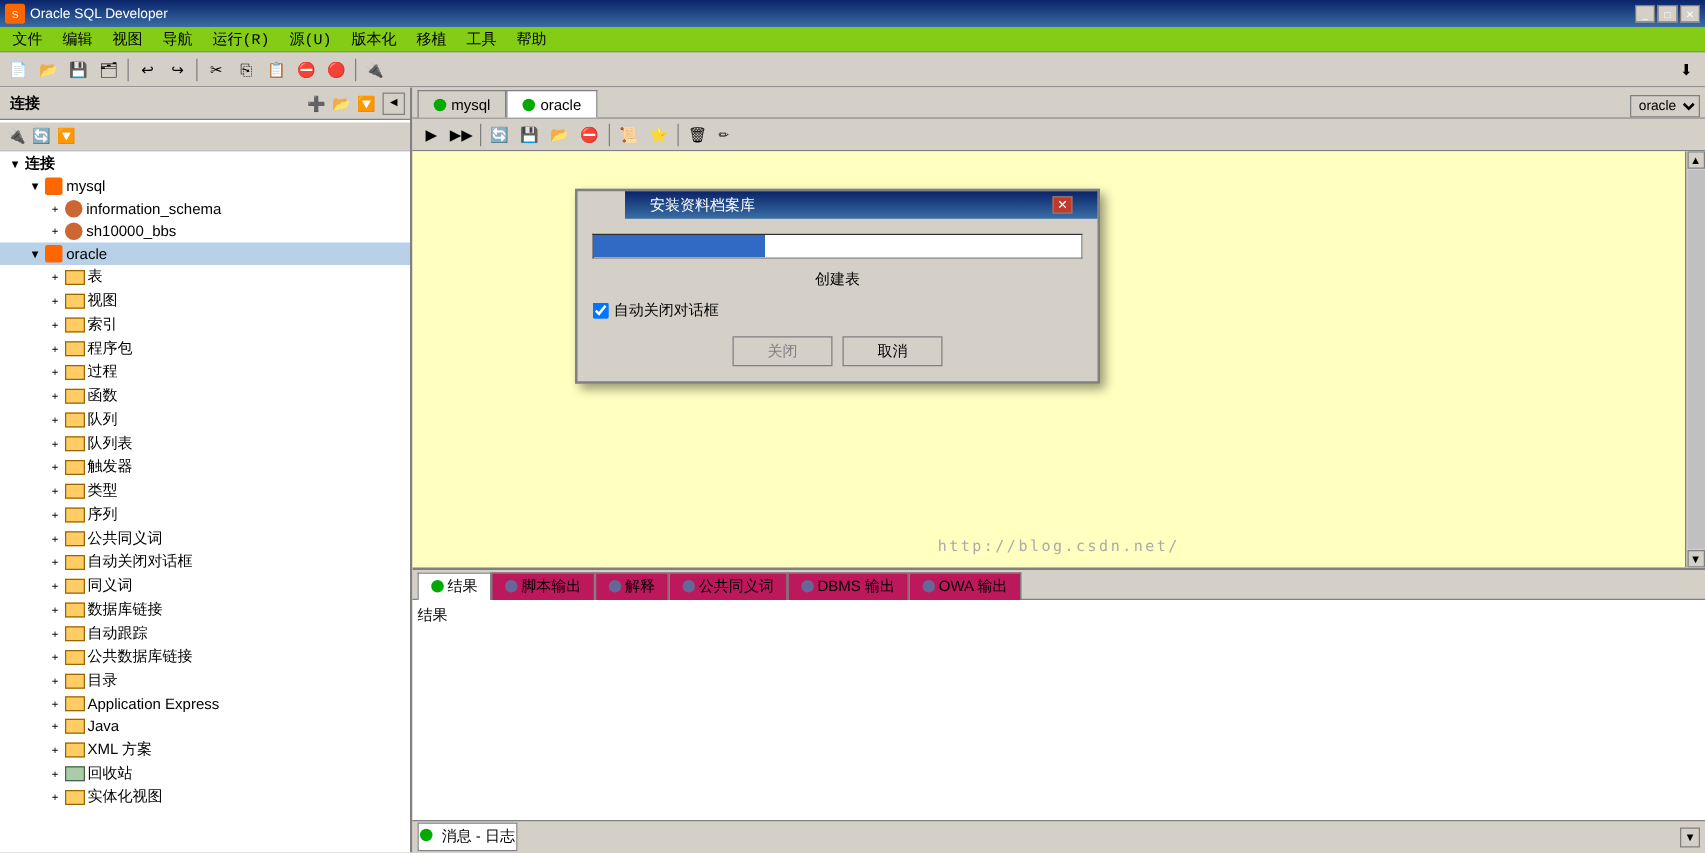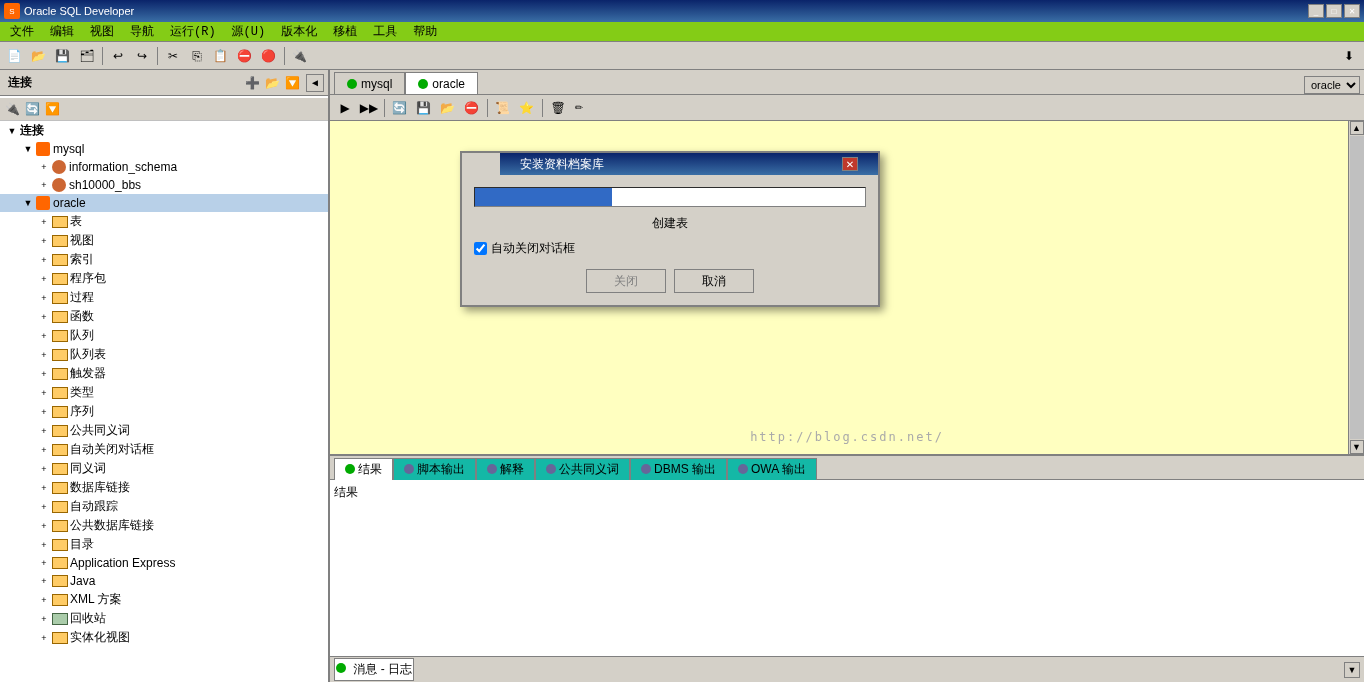--- a/index.html
+++ b/index.html
@@ -134,21 +134,21 @@
     .bottom-tabs {
       display: flex;
       align-items: center;
       background: #d4d0c8;
       padding: 2px 4px 0;
       border-bottom: 1px solid #808080;
       height: 24px;
     }
     .bottom-tab {
       padding: 2px 10px;
-      background: #14b8a6;
+      background: #be185d;
       border: 1px solid #808080;
       border-bottom: none;
       cursor: pointer;
       font-size: 12px;
       display: flex; align-items: center; gap: 3px;
       height: 22px;
     }
     .bottom-tab.active { background: #ffffff; }
     .bottom-content { flex: 1; background: #ffffff; overflow-y: auto; padding: 4px; }
 

